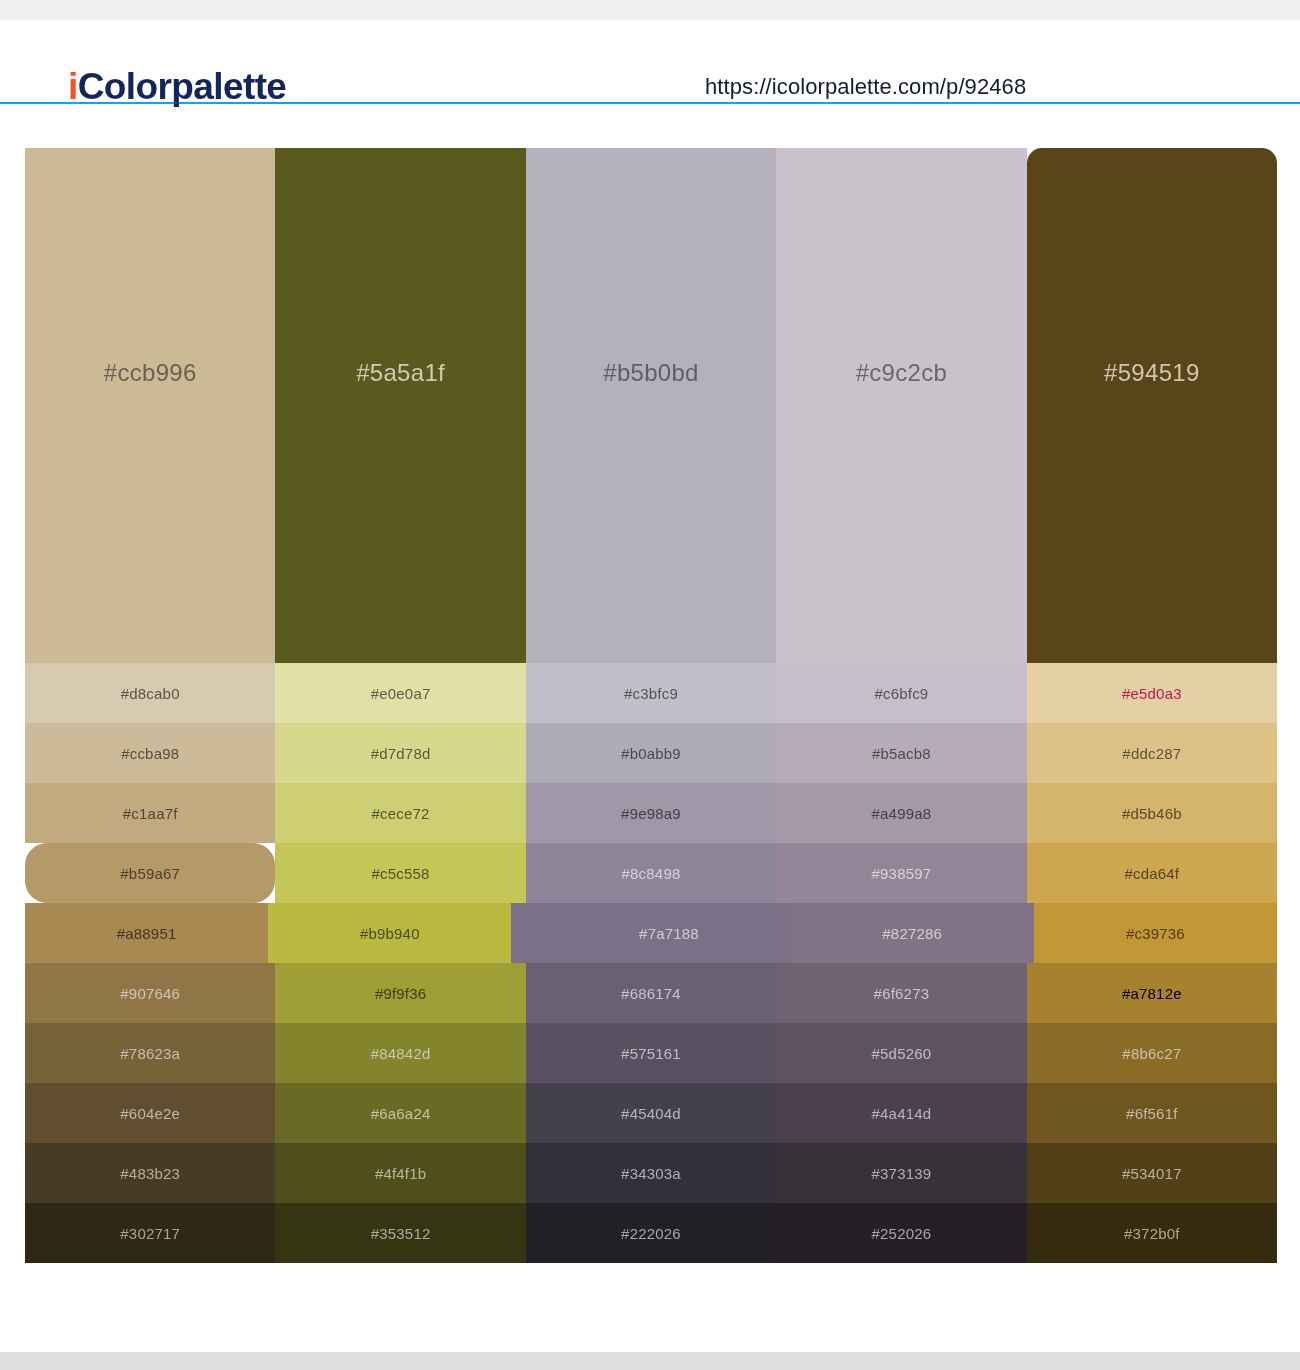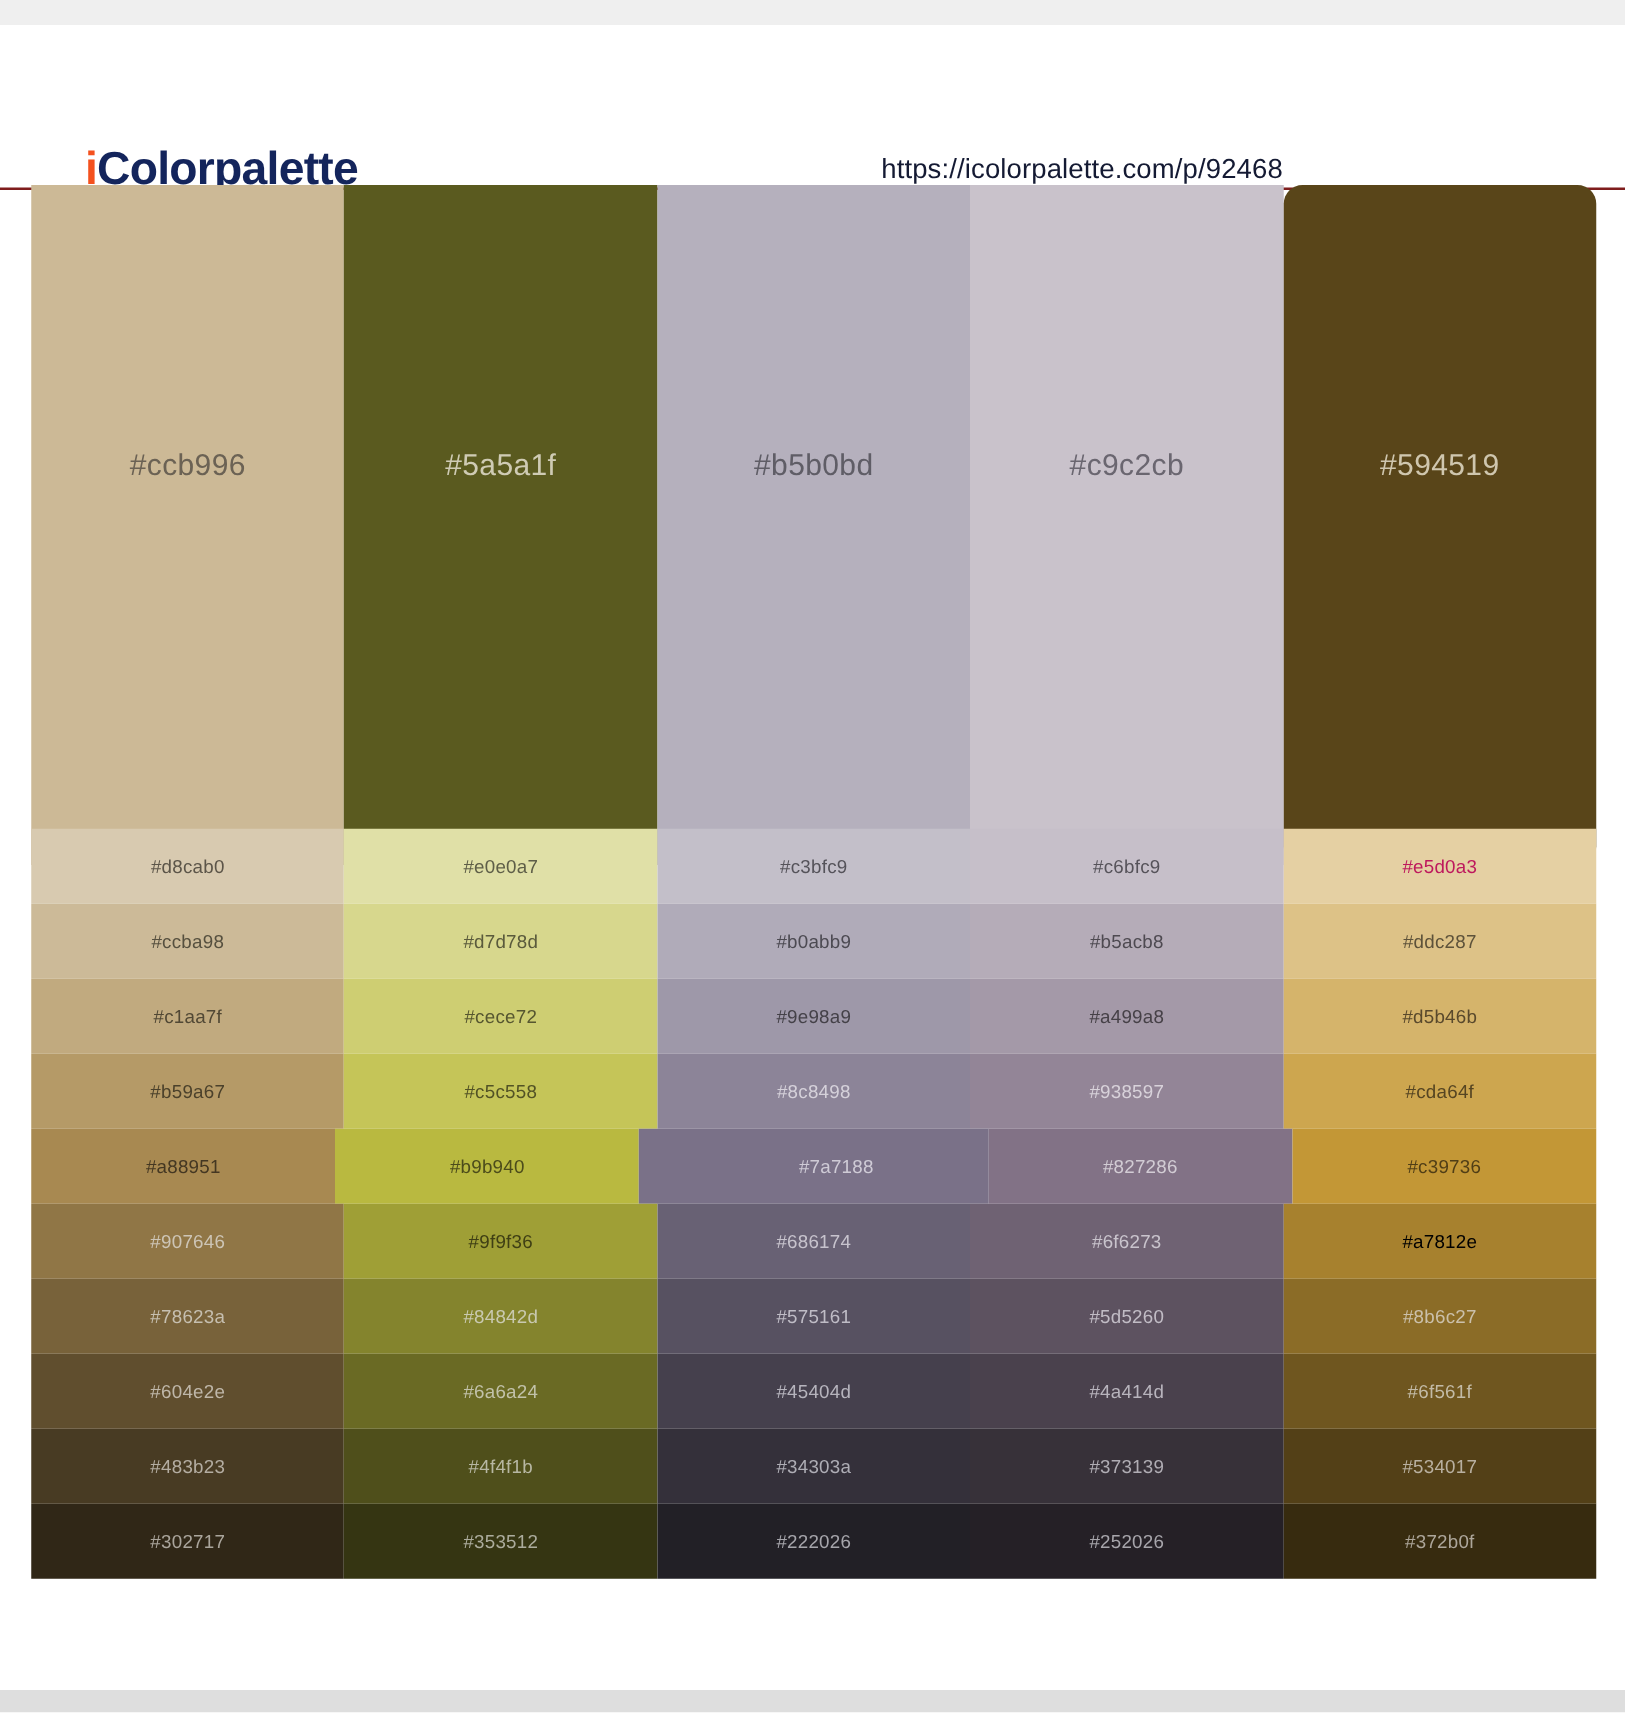--- a/index.html
+++ b/index.html
@@ -25,22 +25,21 @@
     width: 1300px; height: 20px;
     background: #efefef;
   }
 
   
   .header {
     position: absolute;
     left: 0; top: 20px;
     width: 1300px; height: 84px;
     background: #ffffff;
-    border-bottom: 2px solid #7f1d1d;
-    margin-top: 48px;
+    border-bottom: 2px solid #0ea5e9;
   }
   .logo {
     position: absolute;
     left: 68px; top: 48px;
     font-size: 37px;
     font-weight: bold;
     letter-spacing: -0.6px;
     white-space: nowrap;
     line-height: 1;
   }
@@ -156,21 +155,21 @@
         <div class="shade-cell" style="background: rgb(221, 194, 135); color: rgb(93, 82, 58);">#ddc287</div>
       </div>
       <div class="shade-row">
         <div class="shade-cell" style="background: rgb(193, 170, 127); color: rgb(81, 72, 53);">#c1aa7f</div>
         <div class="shade-cell" style="background: rgb(206, 206, 114); color: rgb(86, 86, 48);">#cece72</div>
         <div class="shade-cell" style="background: rgb(158, 152, 169); color: rgb(68, 65, 72);">#9e98a9</div>
         <div class="shade-cell" style="background: rgb(164, 153, 168); color: rgb(70, 65, 71);">#a499a8</div>
         <div class="shade-cell" style="background: rgb(213, 180, 107); color: rgb(89, 73, 44);">#d5b46b</div>
       </div>
       <div class="shade-row">
-        <div class="shade-cell" style="background: rgb(181, 154, 103); color: rgb(75, 65, 43);">#b59a67</div>
+        <div class="shade-cell" style="background: rgb(181, 154, 103); color: rgb(75, 65, 43); border-radius: 22px;">#b59a67</div>
         <div class="shade-cell" style="background: rgb(197, 197, 88); color: rgb(82, 82, 37);">#c5c558</div>
         <div class="shade-cell" style="background: rgb(140, 132, 152); color: rgb(213, 209, 218);">#8c8498</div>
         <div class="shade-cell" style="background: rgb(147, 133, 151); color: rgb(216, 210, 218);">#938597</div>
         <div class="shade-cell" style="background: rgb(205, 166, 79); color: rgb(86, 69, 34);">#cda64f</div>
       </div>
       <div class="shade-row">
         <div class="shade-cell" style="background: rgb(168, 137, 81); color: rgb(68, 55, 34);">#a88951</div>
         <div class="shade-cell" style="background: rgb(185, 185, 64); color: rgb(76, 76, 27);">#b9b940</div>
         <div class="shade-cell" style="background: rgb(122, 113, 136); color: rgb(207, 203, 214); padding-left: 36px;">#7a7188</div>
         <div class="shade-cell" style="background: rgb(130, 114, 134); color: rgb(210, 204, 212);">#827286</div>

